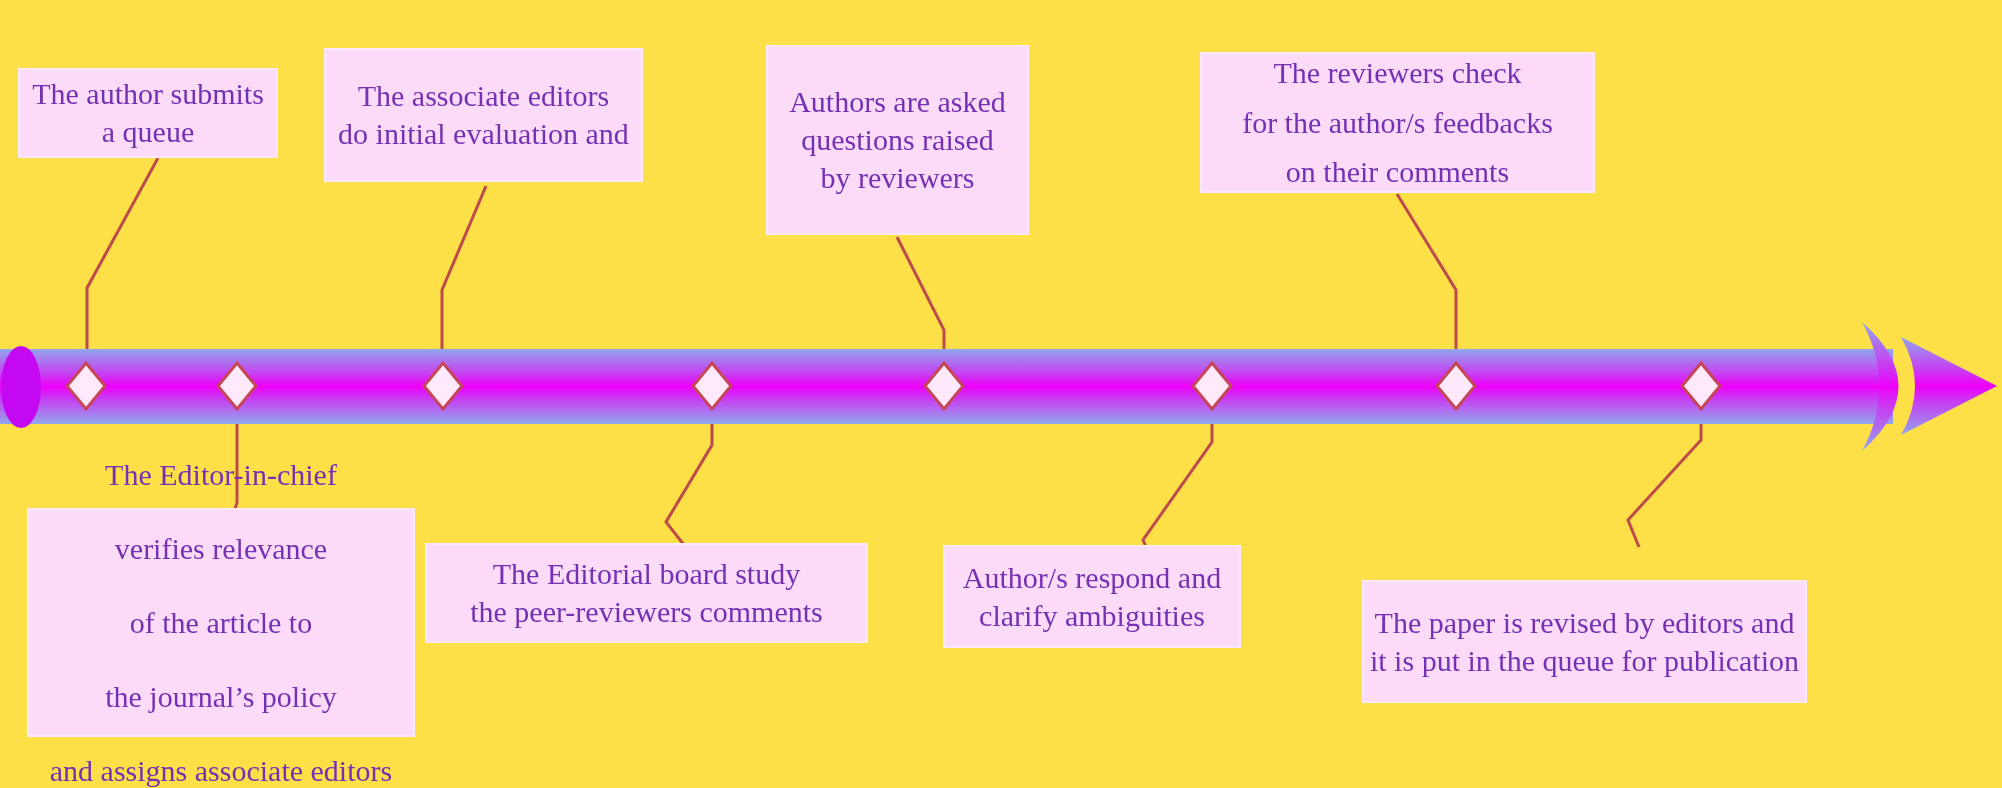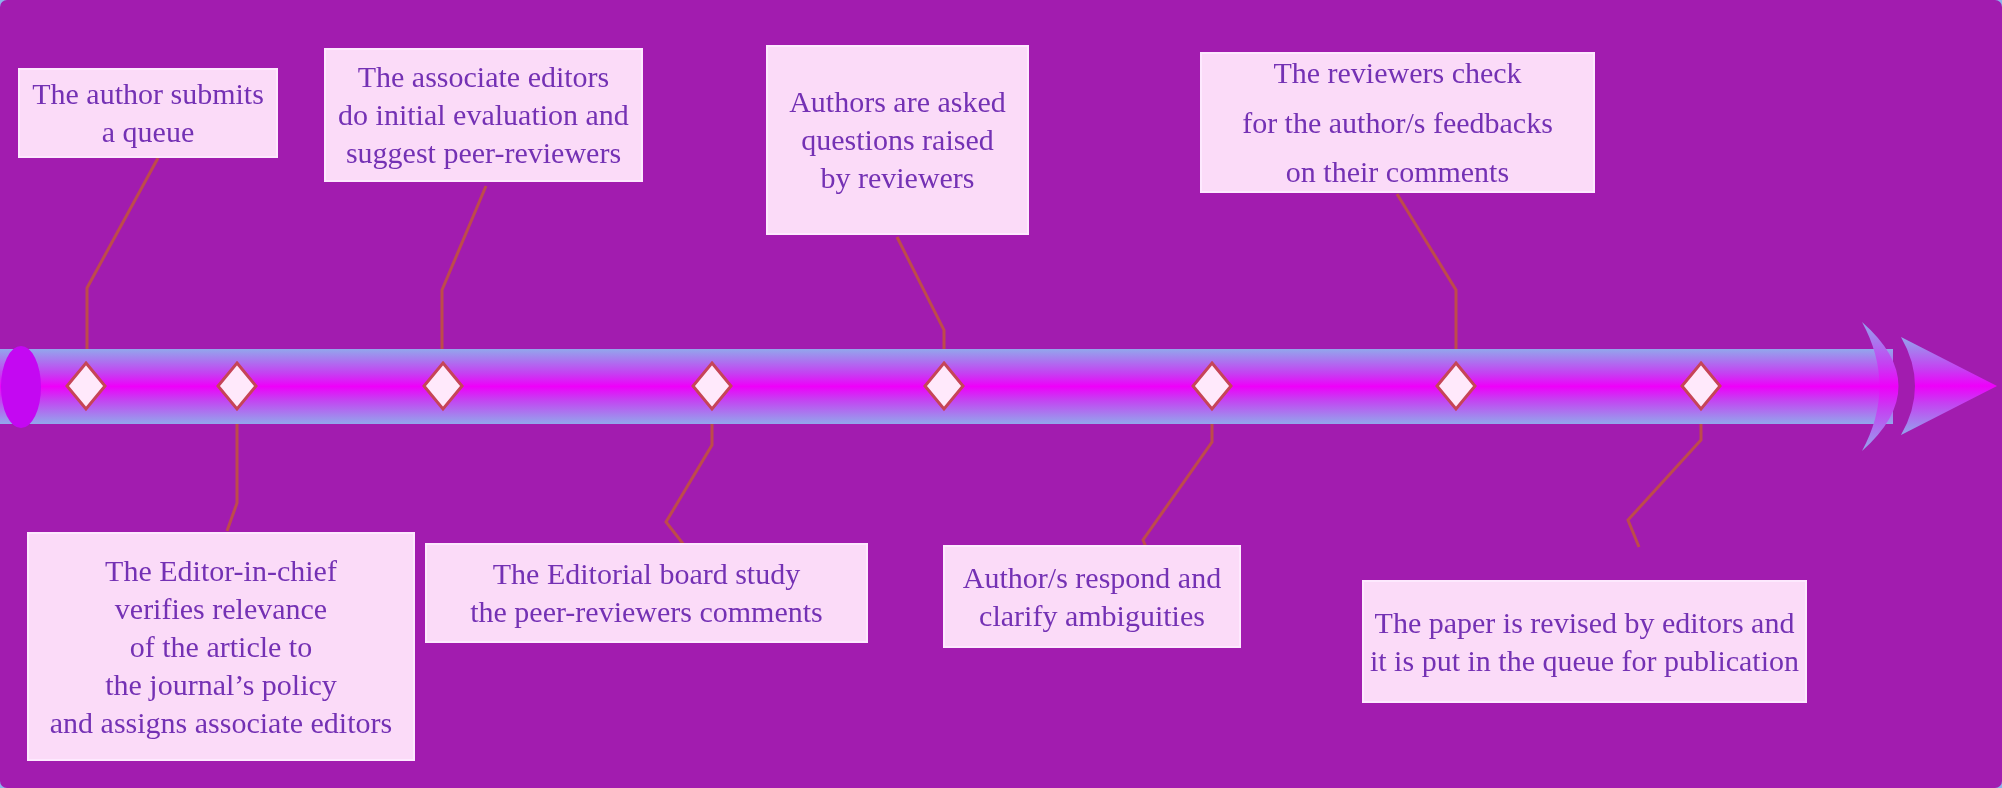--- a/index.html
+++ b/index.html
@@ -5,22 +5,21 @@
   html, body { margin: 0; padding: 0; }
   body {
     width: 2002px; height: 788px;
     background: #8CB5EC;
     font-family: "Liberation Serif", "DejaVu Serif", serif;
     overflow: hidden;
   }
   .stage {
     position: relative;
     width: 2002px; height: 788px;
-    background: #a21caf;
-    border-radius: 7px;
+    background: #fde047;
   }
   .timeline-svg {
     position: absolute;
     left: 0; top: 0;
   }
   .step-box {
     position: absolute;
     background: #FBDBF8;
     border: 2px solid #FDE9FE;
     box-sizing: border-box;
@@ -29,21 +28,21 @@
     justify-content: center;
     align-items: center;
     text-align: center;
     color: #7431B4;
     font-size: 30px;
     line-height: 38px;
   }
   .step-box .line { white-space: nowrap; }
   
   .box-t1 { left: 18px;   top: 68px;  width: 260px; height: 90px;  }
-  .box-b1 { left: 27px;   top: 532px; width: 388px; height: 229px; }
+  .box-b1 { left: 27px;   top: 508px; width: 388px; height: 229px; gap: 36px; }
   .box-t2 { left: 324px;  top: 48px;  width: 319px; height: 134px; }
   .box-b2 { left: 425px;  top: 543px; width: 443px; height: 100px; }
   .box-t3 { left: 750px;  top: 45px;  width: 263px; height: 190px; margin-left: 16px; }
   .box-b3 { left: 913px;  top: 545px; width: 298px; height: 103px; margin-left: 30px; }
   .box-t4 { left: 1200px; top: 52px;  width: 395px; height: 141px; justify-content: space-between; }
   .box-b4 { left: 1362px; top: 545px; width: 445px; height: 123px; margin-top: 35px; }
 </style>
 </head>
 <body>
 
@@ -99,21 +98,20 @@
     <div class="line">The Editor-in-chief</div>
     <div class="line">verifies relevance</div>
     <div class="line">of the article to</div>
     <div class="line">the journal’s policy</div>
     <div class="line">and assigns associate editors</div>
   </div>
 
   <div class="step-box box-t2">
     <div class="line">The associate editors</div>
     <div class="line">do initial evaluation and</div>
-    <div class="line">suggest peer-reviewers</div>
   </div>
 
   <div class="step-box box-b2">
     <div class="line">The Editorial board study</div>
     <div class="line">the peer-reviewers comments</div>
   </div>
 
   <div class="step-box box-t3">
     <div class="line">Authors are asked</div>
     <div class="line">questions raised</div>

